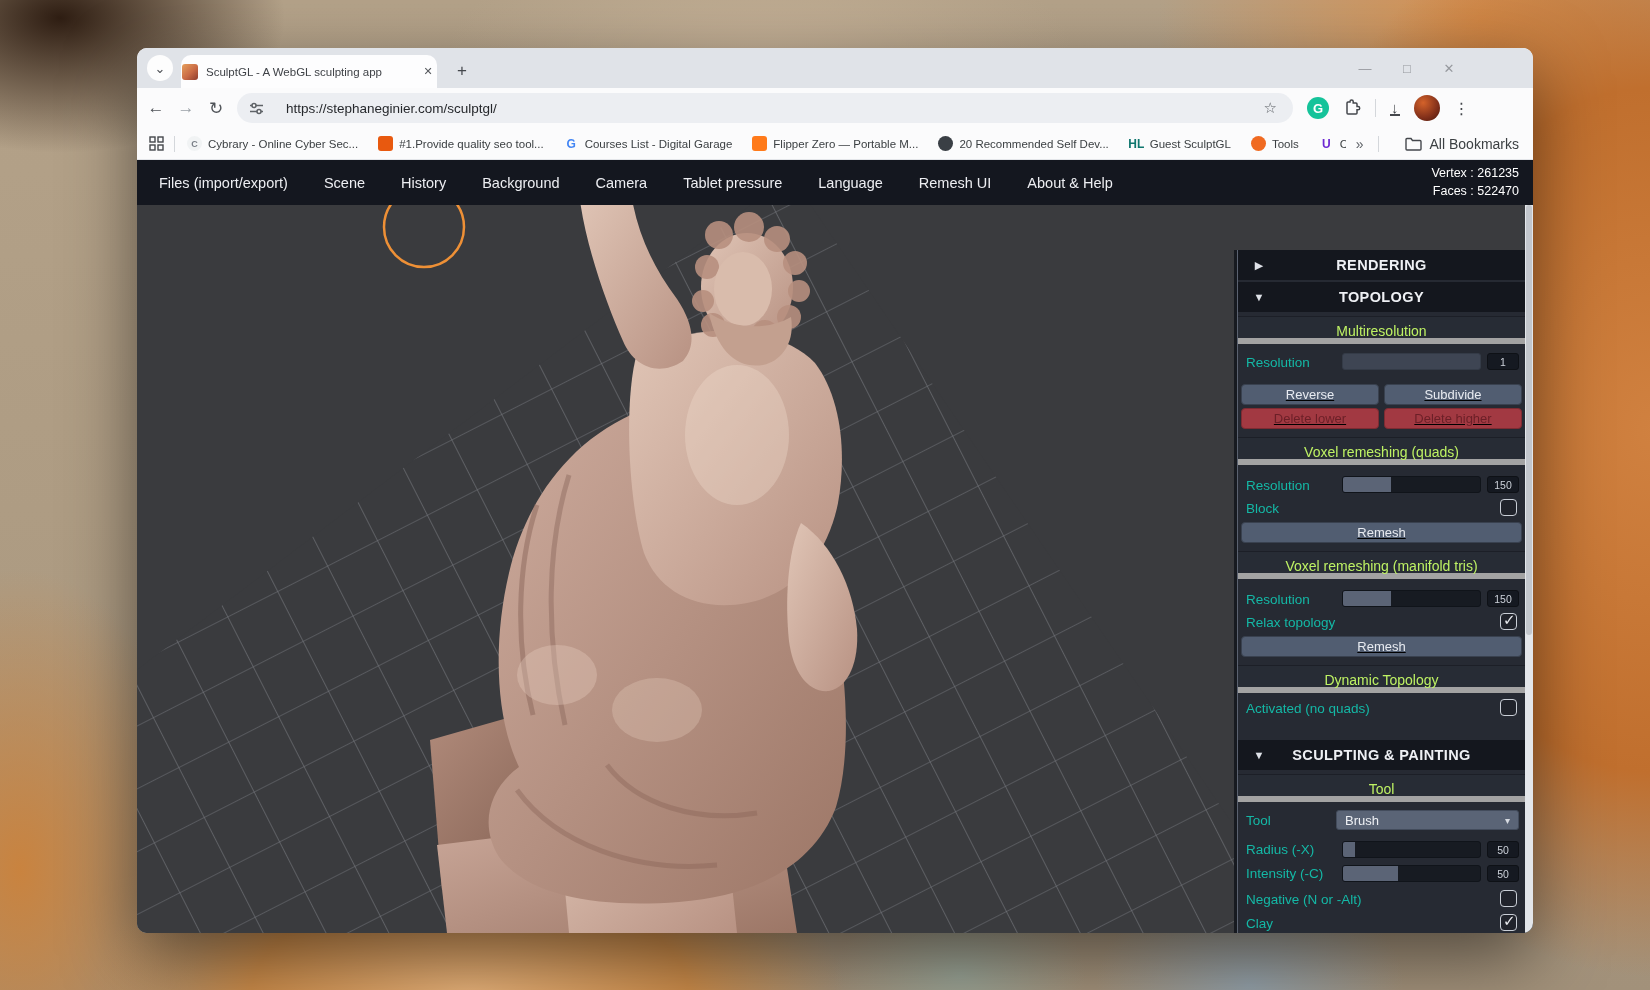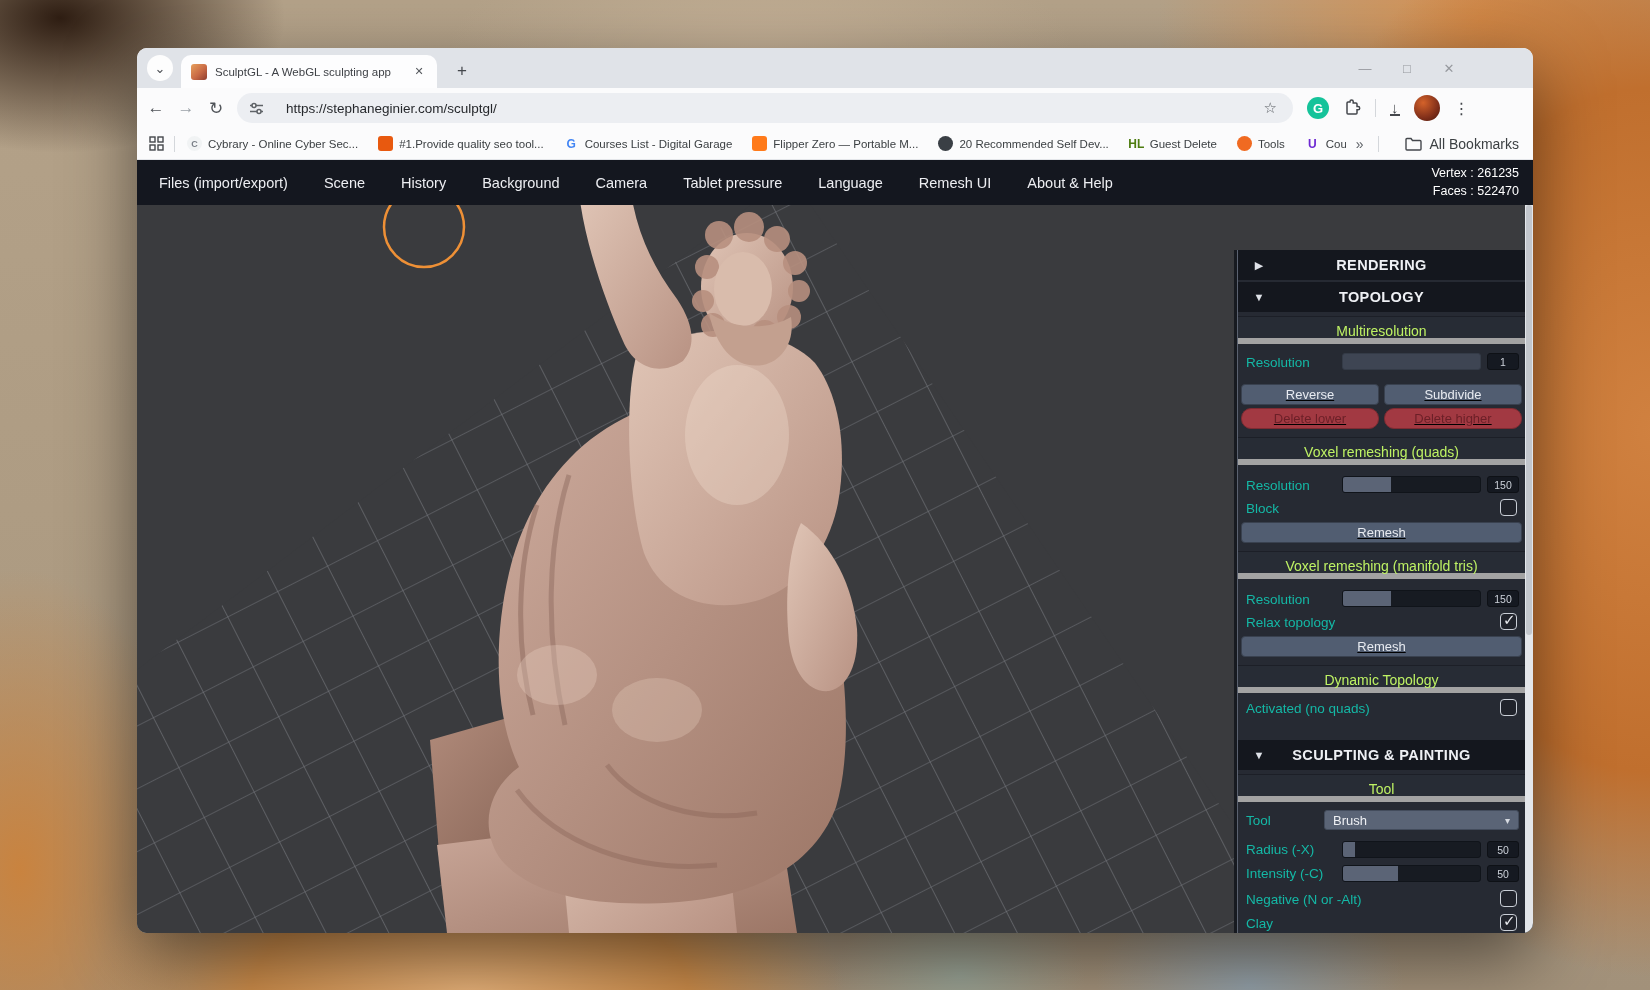--- a/index.html
+++ b/index.html
@@ -22,21 +22,21 @@
   
   .window { position:absolute; left:137px; top:48px; width:1396px; height:885px;
     border-radius:10px; overflow:hidden; box-shadow:0 24px 70px rgba(0,0,0,.5);
     background:#fff; }
 
   
   .tabstrip { position:relative; height:40px; background:#e0e3e8; }
   .tab-search { position:absolute; left:10px; top:7px; width:26px; height:26px; border-radius:50%;
     background:#fdfdfd; color:#4a4d52; font-size:13px; display:flex; align-items:center; justify-content:center; }
   .tab { position:absolute; left:44px; top:7px; width:256px; height:33px; background:#fdfdfe;
-    border-radius:10px 10px 0 0; display:flex; align-items:center; padding:0 10px; }
+    border-radius:10px 10px 0 0; display:flex; align-items:center; padding:0 1px; }
   .favicon { width:16px; height:16px; border-radius:3px; flex:0 0 auto;
     background:linear-gradient(135deg,#e7a05c 0%,#c96a45 55%,#8e3c2e 100%); }
   .tab-title { font-size:11.5px; color:#3f4247; margin-left:8px; white-space:nowrap; overflow:hidden; flex:1; }
   .tab-close { font-size:11px; color:#55585d; margin-left:8px; width:16px; text-align:center; }
   .newtab-btn { position:absolute; left:312px; top:10px; width:26px; height:26px; font-size:17px;
     color:#44474c; display:flex; align-items:center; justify-content:center; }
   .win-controls { position:absolute; right:76px; top:0; height:40px; display:flex; gap:26px; align-items:center; }
   .win-btn { font-size:13px; color:#96999e; width:16px; text-align:center; }
 
   
@@ -104,22 +104,22 @@
   .sfill { height:100%; background:#5b6476; }
   .val { position:absolute; right:6px; top:3px; width:32px; height:17px; background:#151921;
     border:1px solid #0e1116; border-radius:3px; color:#ccd1d9; font-size:10.5px;
     display:flex; align-items:center; justify-content:center; }
   .cb { position:absolute; right:8px; top:2px; width:17px; height:17px; border:1px solid #c9ced6;
     border-radius:4px; background:rgba(0,0,0,.15); }
   .cb.checked::after { content:"\2713"; position:absolute; left:2px; top:-3px; color:#e8eaee; font-size:15px; }
   .btnrow { display:flex; gap:5px; padding:0 3px; height:21px;text-decoration:underline; }
   .pbtn { flex:1; background:#515d71; border:1px solid #39414f; border-radius:4px; color:#e8ebf1;
     font-size:13px; display:flex; align-items:center; justify-content:center; }
-  .pbtn.red { background:#a23942; border-color:#7e2b32; color:#6b1f27;border-radius:10px; }
-  .dd { position:absolute; left:86px; right:6px; top:2px; height:20px; background:#5a6476;
+  .pbtn.red { background:#a23942; border-color:#7e2b32; color:#6b1f27; }
+  .dd { position:absolute; left:98px; right:6px; top:2px; height:20px; background:#5a6476;
     border:1px solid #434c5c; border-radius:3px; color:#eef0f4; font-size:13px;
     display:flex; align-items:center; justify-content:space-between; padding:0 8px; }
   .dd .caret { font-size:10px; color:#d7dbe2; }
   .mt2{margin-top:2px}.mt3{margin-top:3px}.mt4{margin-top:4px}.mt6{margin-top:6px}
   .mt8{margin-top:8px}.mt10{margin-top:10px}.mt21{margin-top:21px}
 
   .page-scrollbar { position:absolute; right:0; top:45px; width:8px; height:728px; background:#e3e6ea; }
   .page-thumb { position:absolute; left:1px; top:0; width:6px; height:430px; background:#c2c6cc; border-radius:3px; }
 </style>
 </head>
@@ -217,22 +217,22 @@
             <span class="fav square" style="background: rgb(255, 122, 26); color: rgb(255, 255, 255);"></span>
             <span class="bm-label">Flipper Zero — Portable M...</span>
           </div>
 
           <div class="bm">
             <span class="fav circle" style="background: rgb(58, 63, 69); color: rgb(255, 255, 255);"></span>
             <span class="bm-label">20 Recommended Self Dev...</span>
           </div>
 
           <div class="bm">
-            <span class="fav letter" style="background: transparent; color: #4d7c0f;">HL</span>
-            <span class="bm-label">Guest Delete</span>
+            <span class="fav letter" style="background: transparent; color: #0f766e;">HL</span>
+            <span class="bm-label">Guest SculptGL</span>
           </div>
 
           <div class="bm">
             <span class="fav circle" style="background: rgb(240, 106, 33); color: rgb(255, 255, 255);"></span>
             <span class="bm-label">Tools</span>
           </div>
 
           <div class="bm">
             <span class="fav letter" style="background: transparent; color: rgb(109, 40, 210);">U</span>
             <span class="bm-label">Courses</span>

